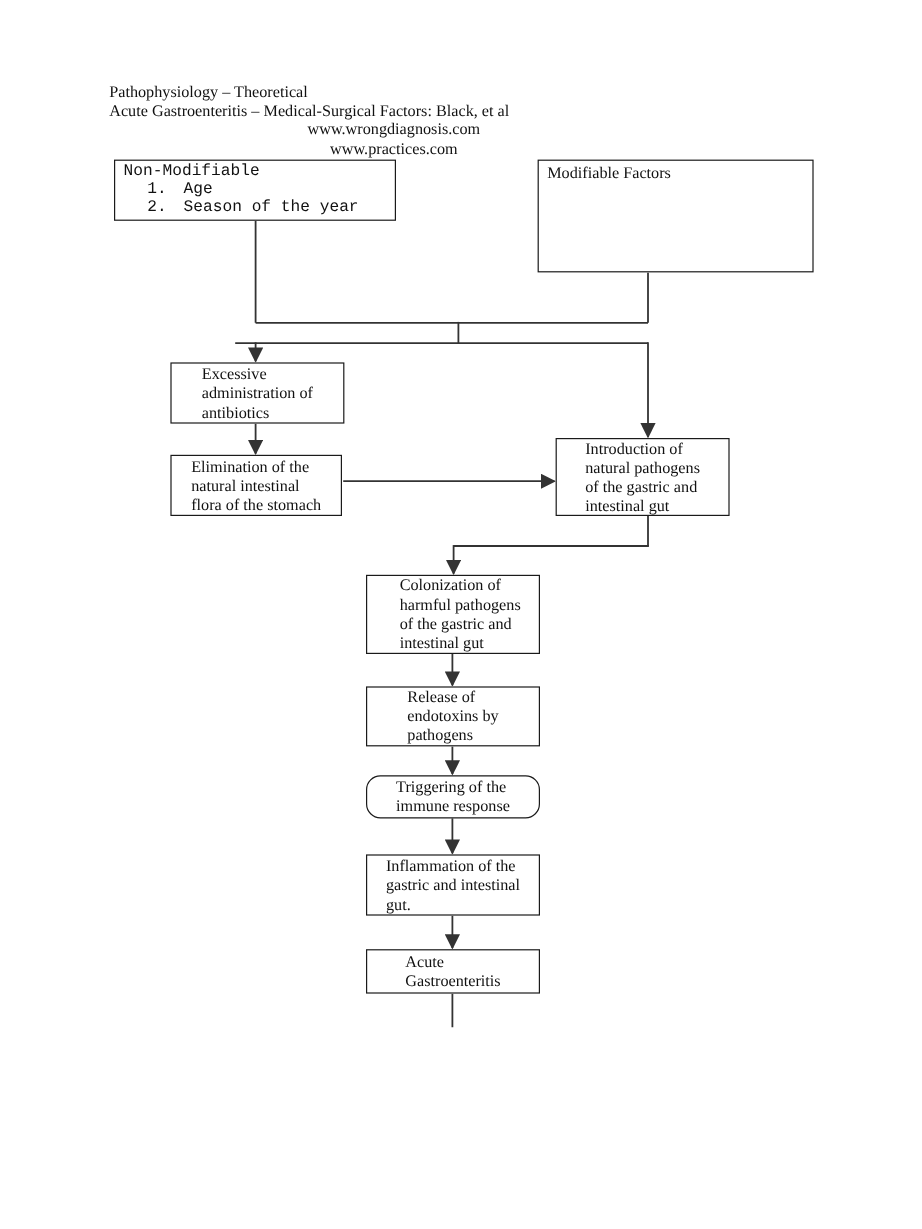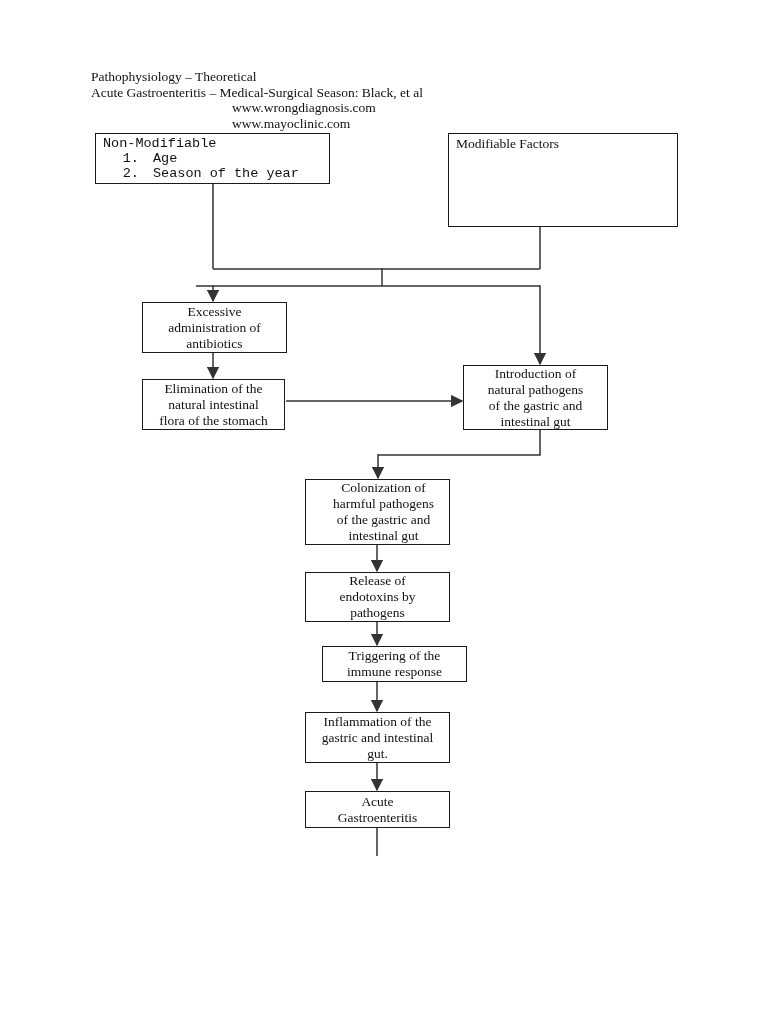--- a/index.html
+++ b/index.html
@@ -9,59 +9,59 @@
     --page-bg:#ffffff;
   }
   *{box-sizing:border-box;margin:0;padding:0;}
   html,body{width:768px;height:1024px;background:#fff;}
   body{font-family:"Liberation Serif","DejaVu Serif",serif;color:var(--text-color);}
   .page{
     position:relative;width:768px;height:888px;background:var(--page-bg);overflow:hidden;
   }
   
   .header{position:absolute;left:91px;top:69px;font-size:13.5px;line-height:15.6px;white-space:nowrap;}
-  .header .indented{margin-left:141px;}
+  .header .indented{margin-left:141px;text-align:center;}
   
   .fbox{
     position:absolute;border:1.5px solid var(--border-color);background:#fff;
     font-size:13.5px;line-height:15px;
   }
   .fbox .title{padding:2px 0 0 7px;}
   .fbox ol{margin:0;padding-left:51px;}
   .fbox li{padding-left:6px;}
   .flowbox{
     position:absolute;border:1.5px solid var(--border-color);background:#fff;
-    display:flex;align-items:center;justify-content:center;text-align:center;
+    display:flex;align-items:center;justify-content:center;
     font-size:13.5px;line-height:16px;white-space:pre-line;
   }
   #box-non-modifiable{left:95px;top:133px;width:235px;height:51px;font-family:Liberation Mono, monospace;}
   #box-modifiable{left:448px;top:133px;width:230px;height:94px;}
   #box-excessive{left:142px;top:302px;width:145px;height:51px;}
   #box-elimination{left:142px;top:379px;width:143px;height:51px;}
   #box-introduction{left:463px;top:365px;width:145px;height:65px;}
   #box-colonization{left:305px;top:479px;width:145px;height:66px;padding-left:12px;}
   #box-release{left:305px;top:572px;width:145px;height:50px;}
-  #box-triggering{left:322px;top:646px;width:145px;height:36px;}
+  #box-triggering{left:305px;top:646px;width:145px;height:36px;border-radius:12px;}
   #box-inflammation{left:305px;top:712px;width:145px;height:51px;}
   #box-acute{left:305px;top:791px;width:145px;height:37px;}
   
   #connectors{position:absolute;left:0;top:0;pointer-events:none;}
   #connectors line{stroke:var(--line-color);stroke-width:1.5;}
   #connectors .arrow-fill{fill:var(--line-color);}
 </style>
 </head>
 <body>
 
 <div class="page">
 
   <div class="header">
     <div>Pathophysiology – Theoretical</div>
-    <div>Acute Gastroenteritis – Medical-Surgical Season: Black, et al</div>
+    <div>Acute Gastroenteritis – Medical-Surgical Factors: Black, et al</div>
     <div class="indented">www.wrongdiagnosis.com</div>
-    <div class="indented">www.mayoclinic.com</div>
+    <div class="indented">www.practices.com</div>
   </div>
 
   <svg id="connectors" width="768" height="1024" viewBox="0 0 768 1024">
     <defs>
       <marker id="arrow" viewBox="0 0 10 10" refX="9" refY="5" markerWidth="8.5" markerHeight="8.5" orient="auto-start-reverse">
         <path class="arrow-fill" d="M0,0 L10,5 L0,10 Z"></path>
       </marker>
     </defs>
     <line x1="213" y1="184" x2="213" y2="269"></line>
     <line x1="540" y1="227" x2="540" y2="269"></line>

